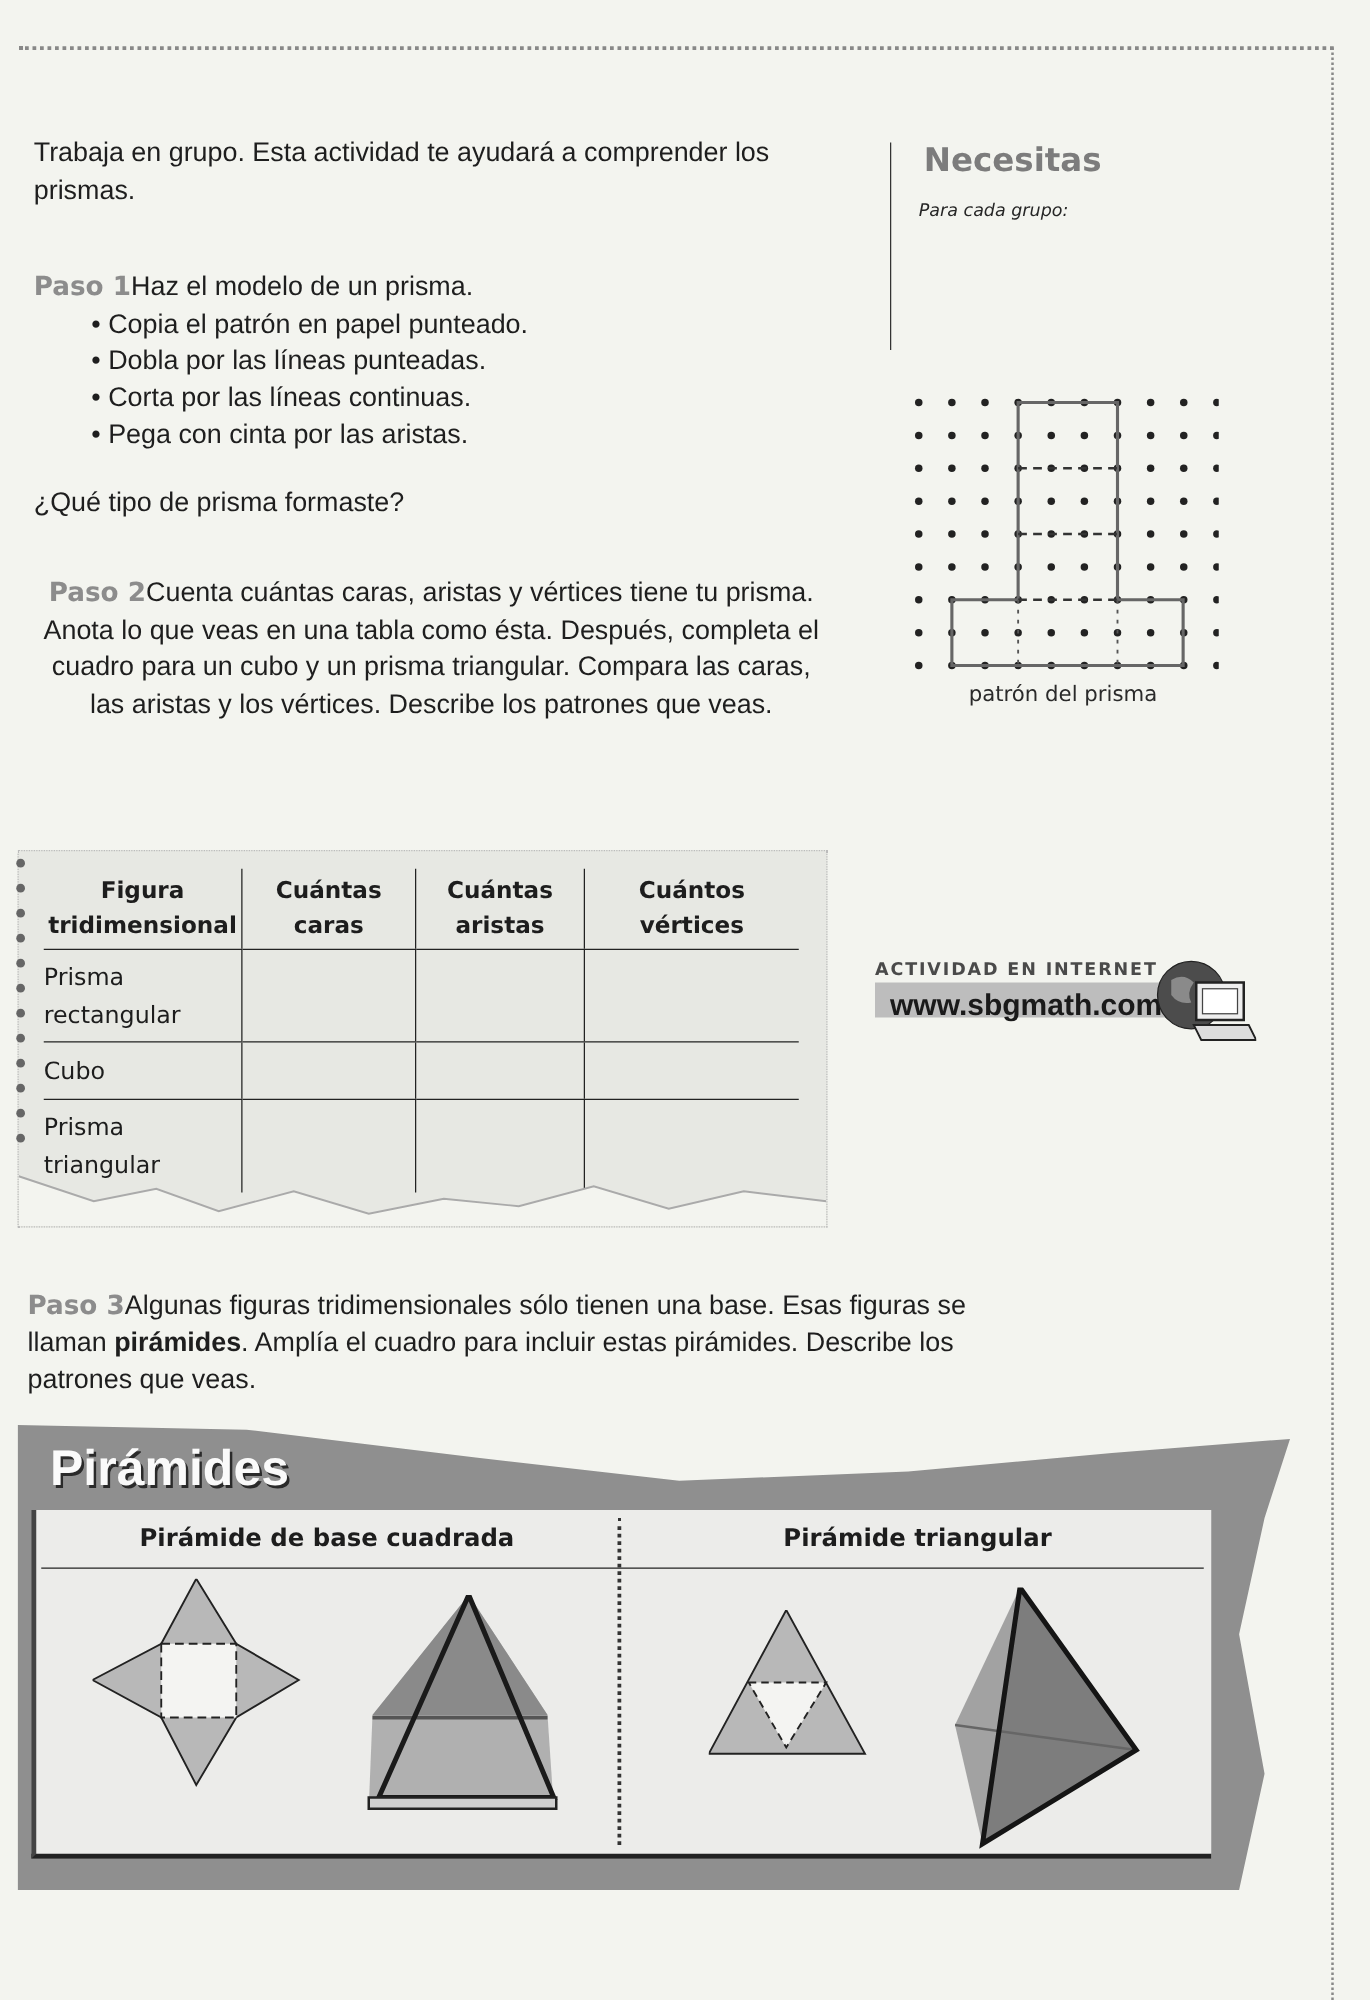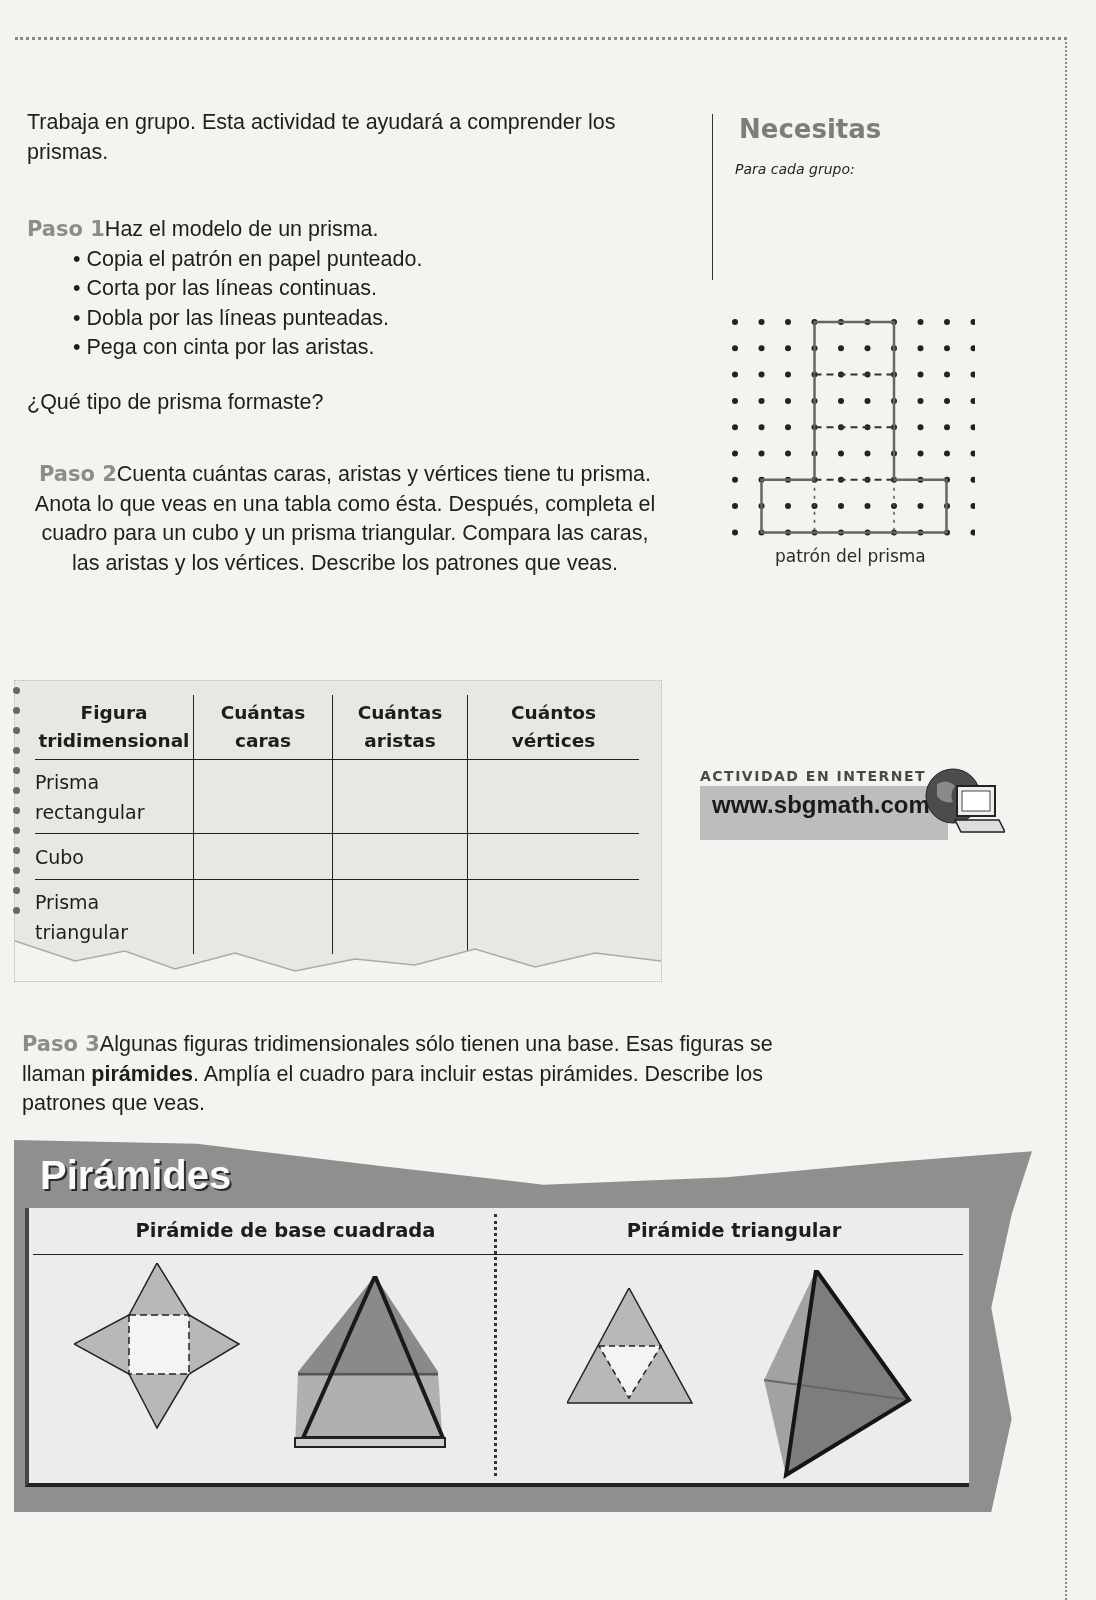--- a/index.html
+++ b/index.html
@@ -20,21 +20,21 @@
   .tbl{position:absolute;left:20px;top:14px;width:604px;border-collapse:collapse;font-family:"DejaVu Sans",sans-serif;font-size:19px;color:#1d1d1d;}
   .tbl th{font-weight:bold;font-size:18.5px;padding:0;height:64px;text-align:center;line-height:28px;}
   .tbl td{text-align:left;line-height:30px;padding:0;}
   .tbl th+th,.tbl td+td{border-left:1.5px solid #222;}
   .tbl tr.hdr th{border-bottom:1.5px solid #222;}
   .tbl tr.r td{border-bottom:1.5px solid #222;}
   .tbl tr.last td{border-bottom:none;}
   .ring{position:absolute;left:-2px;width:7px;height:7px;border-radius:50%;background:#666;}
   .internet{left:700px;top:768px;}
   .internet-label{font-family:"DejaVu Sans",sans-serif;font-weight:bold;font-size:14px;letter-spacing:1.5px;color:#4a4a4a;}
-  .internet-url{margin-top:2px;width:248px;height:54px;background:#bdbdbd;font-family:"Liberation Sans",sans-serif;font-weight:bold;font-size:24px;color:#1a1a1a;padding-left:12px;line-height:38px;box-sizing:border-box;}
+  .internet-url{margin-top:2px;width:248px;height:28px;background:#bdbdbd;font-family:"Liberation Sans",sans-serif;font-weight:bold;font-size:24px;color:#1a1a1a;padding-left:12px;line-height:38px;box-sizing:border-box;}
   .pyr-band{left:14px;top:1140px;width:1018px;height:372px;background:#8f8f8f;clip-path:polygon(0 0,18% 1%,36% 7%,52% 12%,70% 10%,86% 6%,100% 3%,98% 20%,96% 45%,98% 75%,96% 100%,0 100%);}
   .pyr-title{left:40px;top:1153px;font-family:"Liberation Sans",sans-serif;font-weight:bold;font-size:40px;color:#fafafa;text-shadow:2px 2px 0 #2a2a2a;}
   .pyr-panel{left:25px;top:1208px;width:940px;height:275px;background:#ececea;border-bottom:4px solid #222;border-left:4px solid #444;}
   .pyr-head{position:absolute;top:0;height:46px;line-height:46px;font-family:"DejaVu Sans",sans-serif;font-weight:bold;font-size:19.5px;text-align:center;color:#1d1d1d;}
   .pyr-rule{position:absolute;left:4px;top:46px;width:930px;border-top:1.5px solid #222;}
   .pyr-divider{position:absolute;left:465px;top:6px;height:262px;border-left:3px dotted #333;}
 </style>
 </head>
 <body>
 
@@ -42,22 +42,22 @@
 <div class="abs border-right"></div>
 
 <div class="abs body-text" style="left:27px;top:108px;width:650px;">Trabaja en grupo. Esta actividad te ayudará a comprender los prismas.</div>
 
 <div class="abs body-text" style="left:27px;top:215px;width:650px;">
   <div>
     <span class="paso-label">Paso 1</span><span>Haz el modelo de un prisma.</span>
   </div>
   <ul class="bullets">
     <li>Copia el patrón en papel punteado.</li>
+    <li>Dobla por las líneas punteadas.</li>
     <li>Corta por las líneas continuas.</li>
-    <li>Dobla por las líneas punteadas.</li>
     <li>Pega con cinta por las aristas.</li>
   </ul>
   <div style="margin-top:25px;">¿Qué tipo de prisma formaste?</div>
 </div>
 
 <div class="abs body-text" style="left:25px;top:460px;width:640px;text-align:center;">
   <span class="paso-label">Paso 2</span><span>Cuenta cuántas caras, aristas y vértices tiene tu prisma. Anota lo que veas en una tabla como ésta. Después, completa el cuadro para un cubo y un prisma triangular. Compara las caras, las aristas y los vértices. Describe los patrones que veas.</span>
 </div>
 
 <div class="abs needs">
@@ -234,21 +234,21 @@
   <path d="M30 54 L74 54 L80 66 L36 66 Z" fill="#ddd" stroke="#222" stroke-width="1.5"></path>
 </svg>
 
 <div class="abs body-text" style="left:22px;top:1030px;width:770px;">
   <span class="paso-label">Paso 3</span><span>Algunas figuras tridimensionales sólo tienen una base. Esas figuras se llaman </span><b>pirámides</b><span>. Amplía el cuadro para incluir estas pirámides. Describe los patrones que veas.</span>
 </div>
 
 <div class="abs pyr-band"></div>
 <div class="abs pyr-title">Pirámides</div>
 <div class="abs pyr-panel">
-  <div class="pyr-head" style="left:0;width:465px;padding-left:24px;">Pirámide de base cuadrada</div>
+  <div class="pyr-head" style="left:0;width:465px;">Pirámide de base cuadrada</div>
   <div class="pyr-head" style="left:470px;width:470px;">Pirámide triangular</div>
   <div class="pyr-rule"></div>
   <div class="pyr-divider"></div>
 
   <svg class="abs" style="left:45px;top:55px;" width="170" height="170">
     <polygon points="83,0 115,52 165,81 115,111 83,165 55,111 0,81 55,52" fill="#b8b8b8" stroke="#222" stroke-width="1.5"></polygon>
     <rect x="55" y="52" width="60" height="59" fill="#f4f4f2" stroke="#222" stroke-width="1.5" stroke-dasharray="7 4"></rect>
   </svg>
 
   <svg class="abs" style="left:264px;top:68px;" width="160" height="175">

